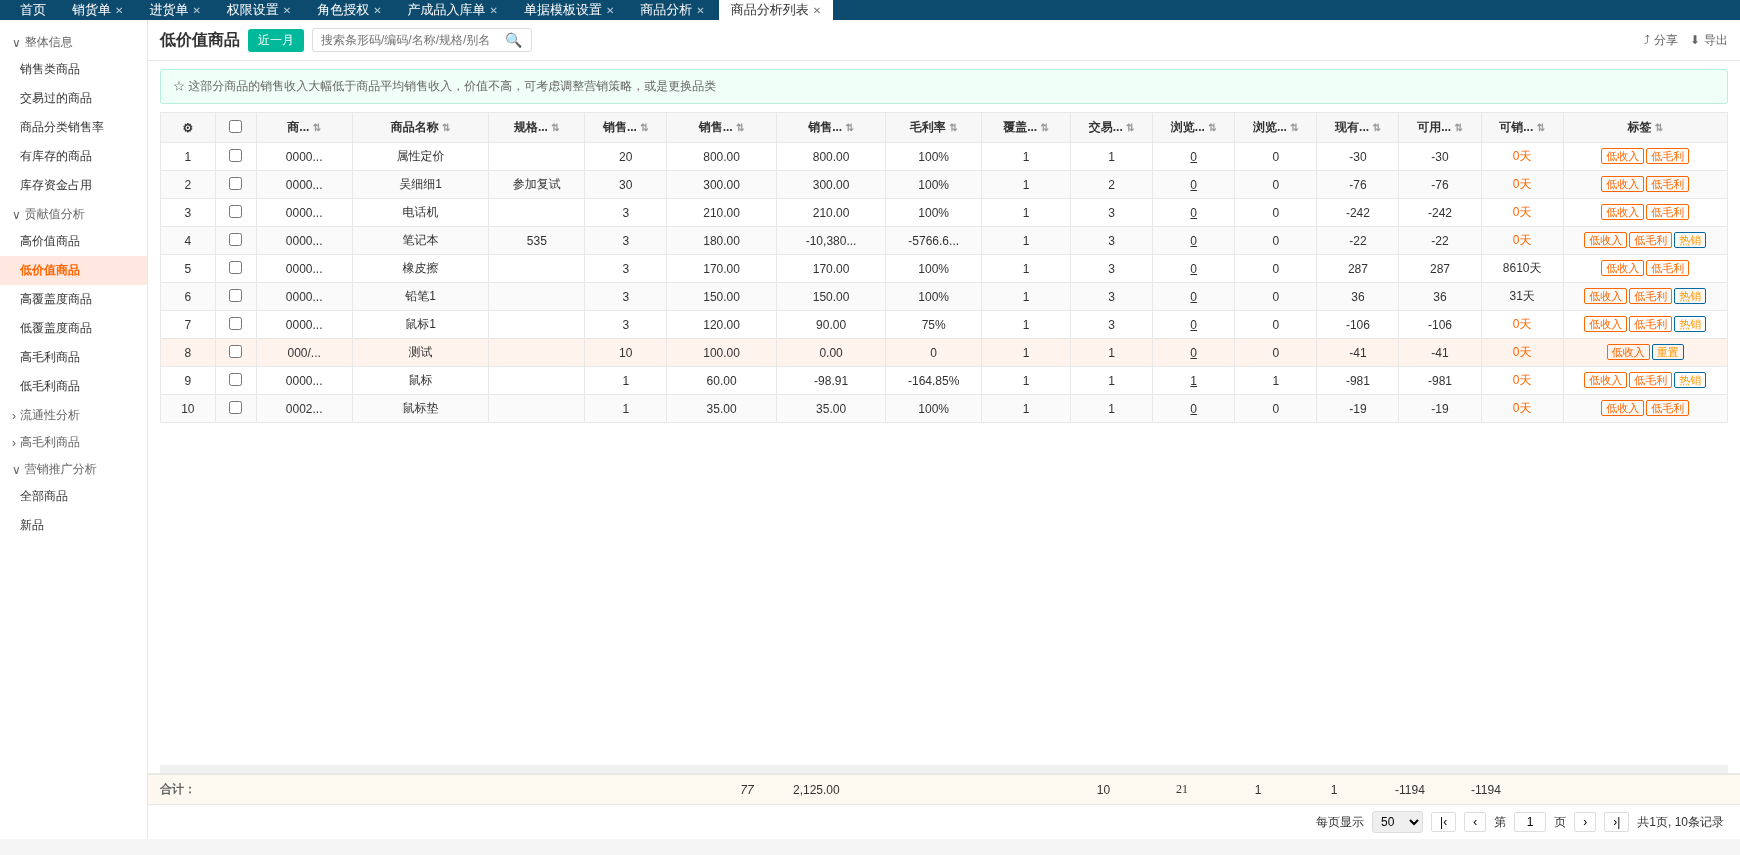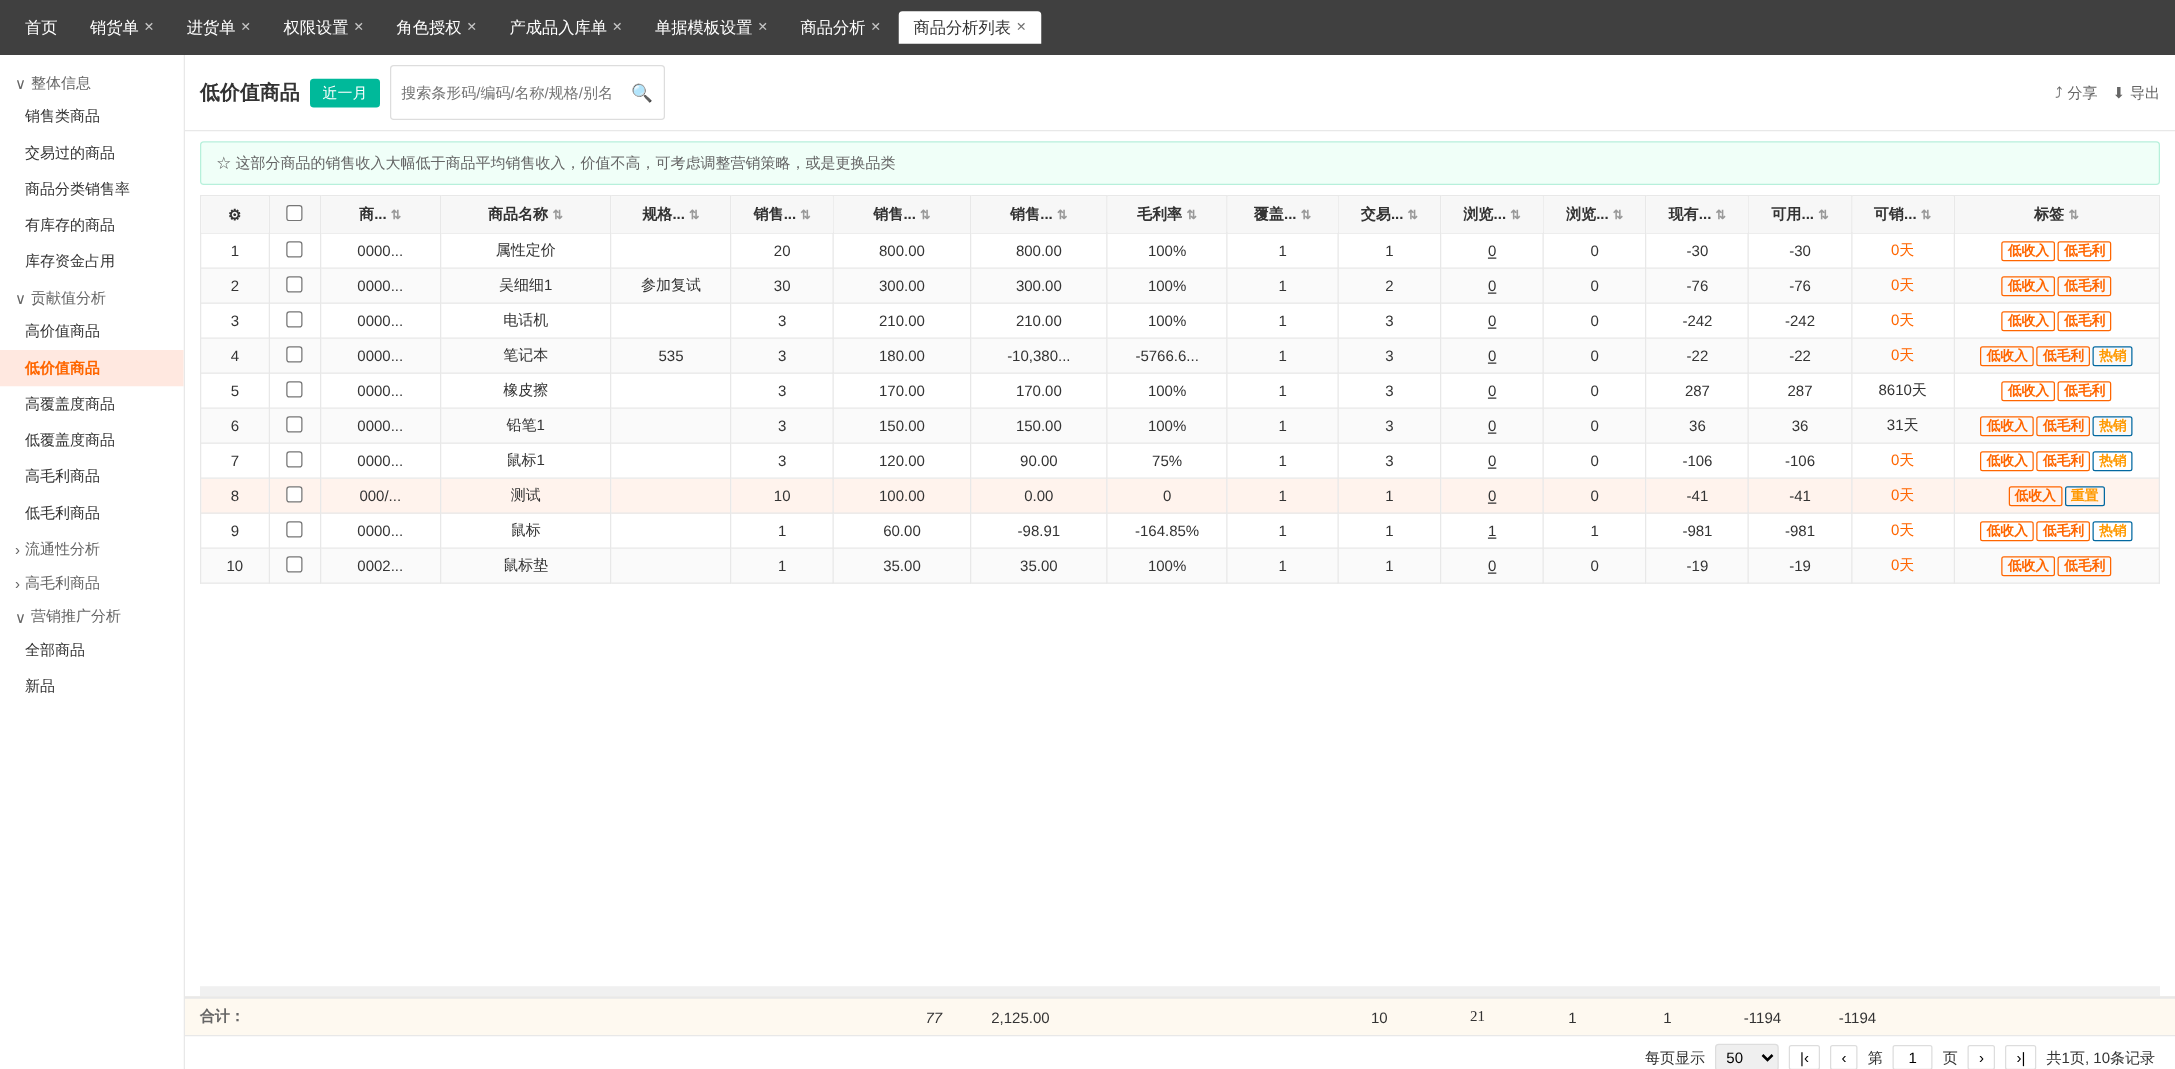--- a/index.html
+++ b/index.html
@@ -1,23 +1,23 @@
 <!DOCTYPE html>
 <html><head>
   <meta charset="utf-8">
   <style>
     * { box-sizing: border-box; margin: 0; padding: 0; }
     body { font-family: 'Microsoft YaHei', Arial, sans-serif; font-size: 12px; background: #f5f5f5; color: #333; }
 
     
     .top-nav {
-      background: #404040;
-      display: flex;
-      align-items: center;
-      height: 44px;
+      background: #0c4a6e;
+      display: flex;
+      align-items: center;
+      height: 20px;
       padding: 0 8px;
       gap: 2px;
     }
     .nav-item {
       color: #fff;
       padding: 4px 12px;
       cursor: pointer;
       border-radius: 3px 3px 0 0;
       white-space: nowrap;
       font-size: 13px;
@@ -86,21 +86,21 @@
       color: #fff;
       border: none;
       border-radius: 3px;
       padding: 3px 10px;
       font-size: 12px;
       cursor: pointer;
     }
     .search-box {
       border: 1px solid #ddd;
       border-radius: 3px;
-      padding: 13px 8px;
+      padding: 3px 8px;
       font-size: 12px;
       width: 220px;
       color: #999;
       display: flex;
       align-items: center;
       gap: 4px;
     }
     .search-input {
       border: none;
       outline: none;
@@ -169,21 +169,20 @@
       text-align: center;
       color: #333;
     }
     tbody tr:nth-child(even) { background: #fafafa; }
     tbody tr.highlight { background: #fff3ed; }
     .tag {
       border-radius: 2px;
       padding: 1px 4px;
       font-size: 11px;
       margin: 0 1px;
-      font-weight: bold;
     }
     .tag-red { color: #ff6600; border: 1px solid #ff6600; }
     .tag-orange { color: #ff9900; border: 1px solid #0369a1; }
     .underline { text-decoration: underline; cursor: pointer; }
     .text-orange { color: #ff6600; }
 
     
     .table-footer {
       background: #fef9f0;
       border-top: 2px solid #e8e8e8;

